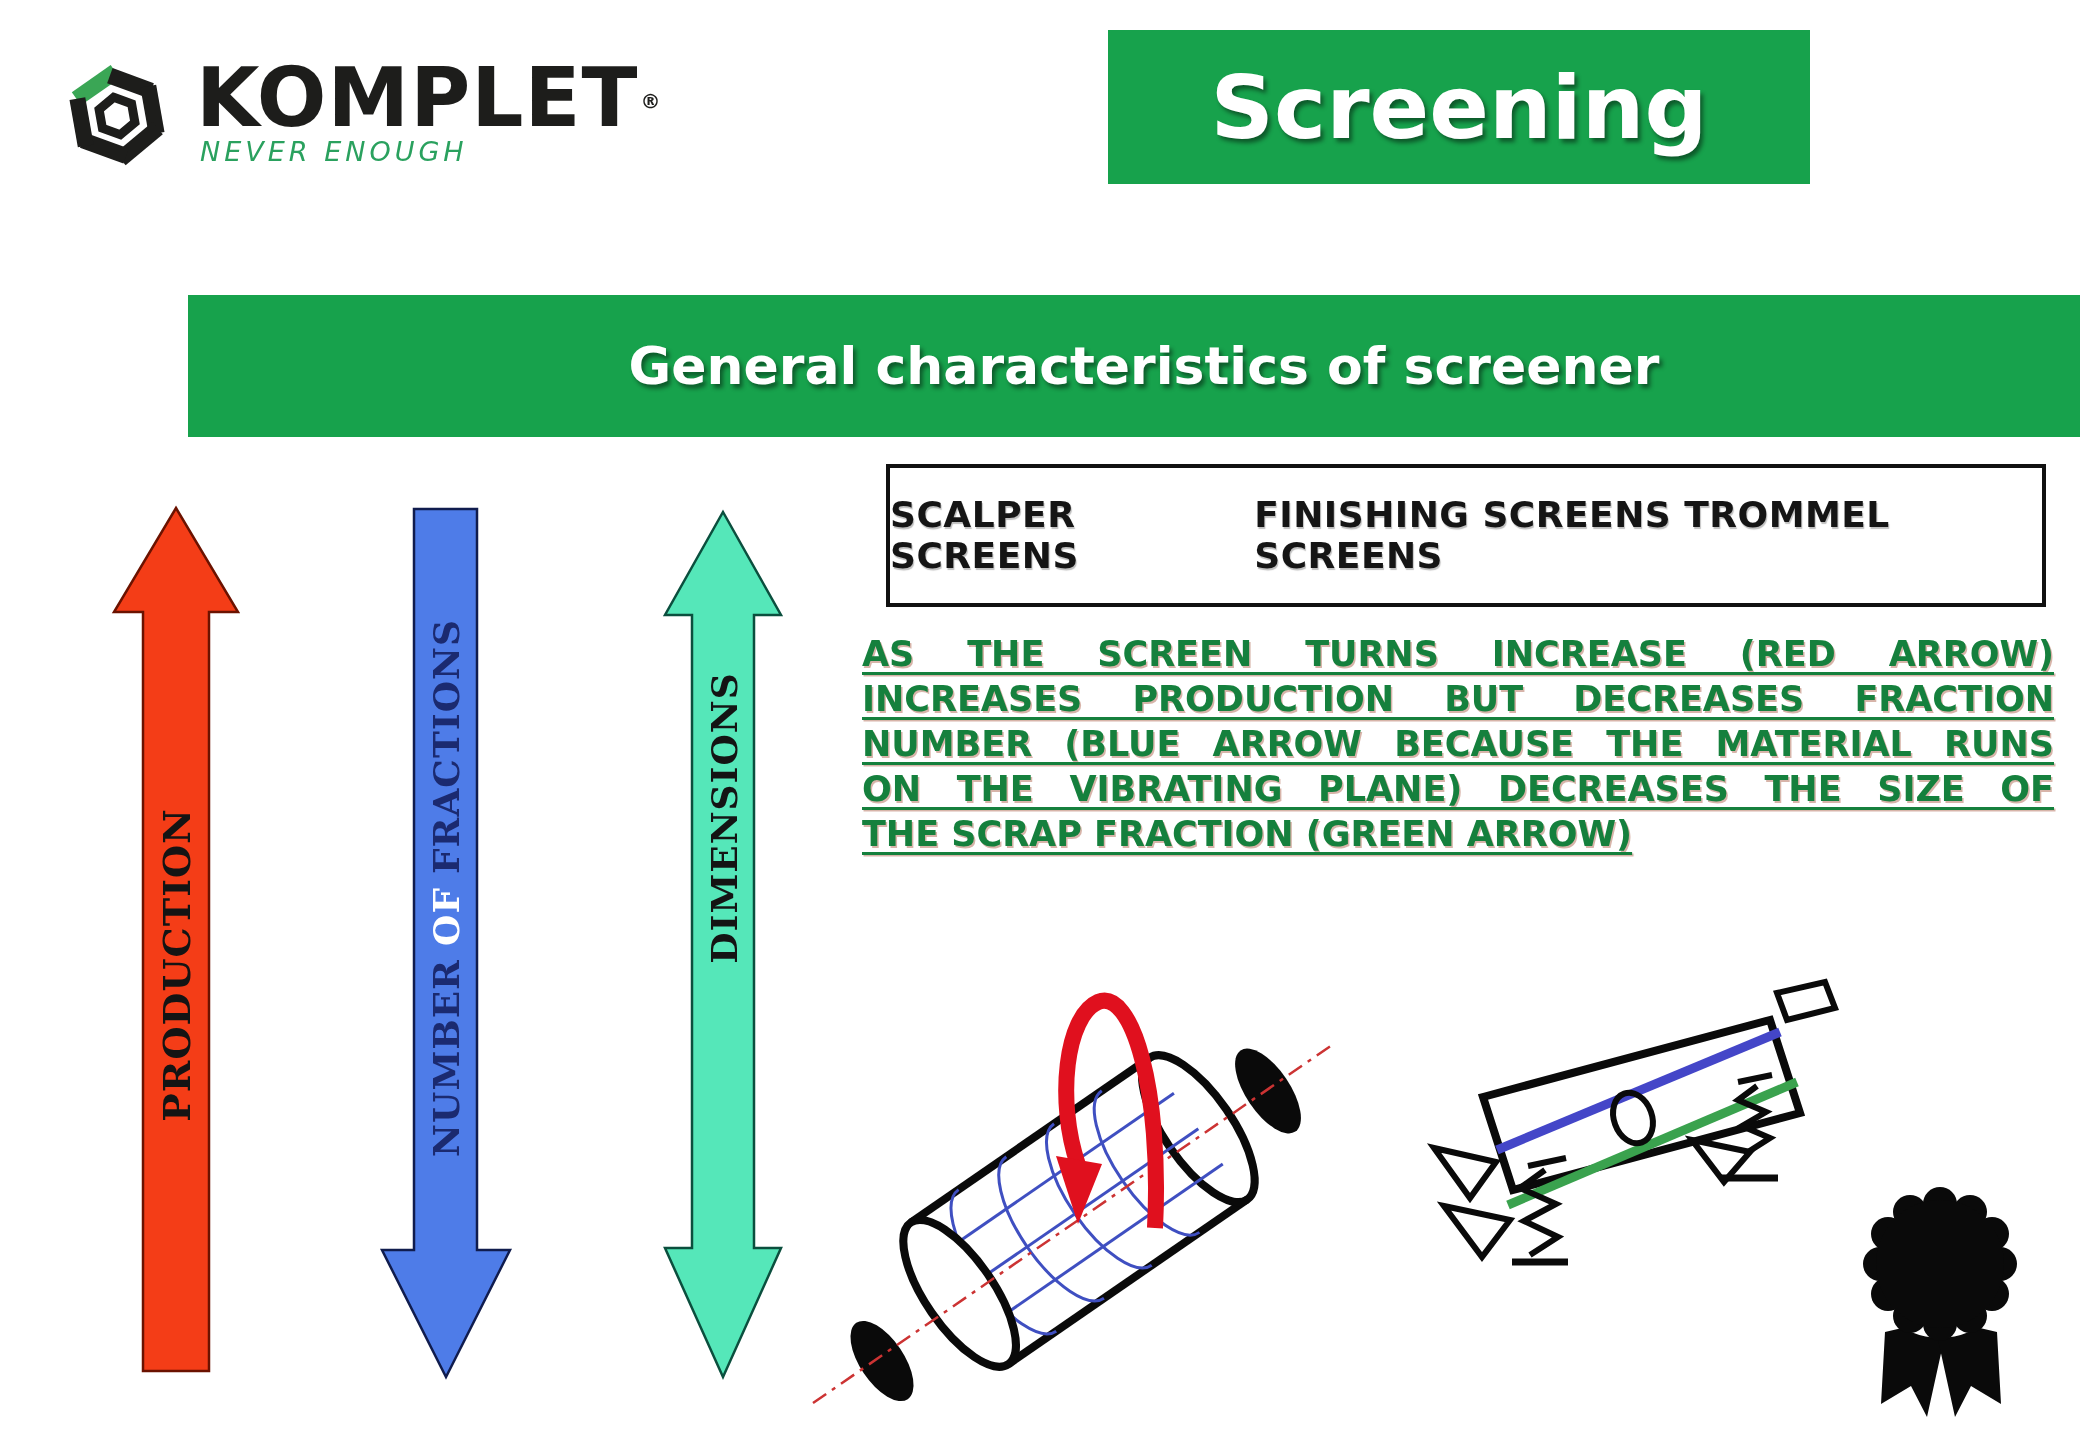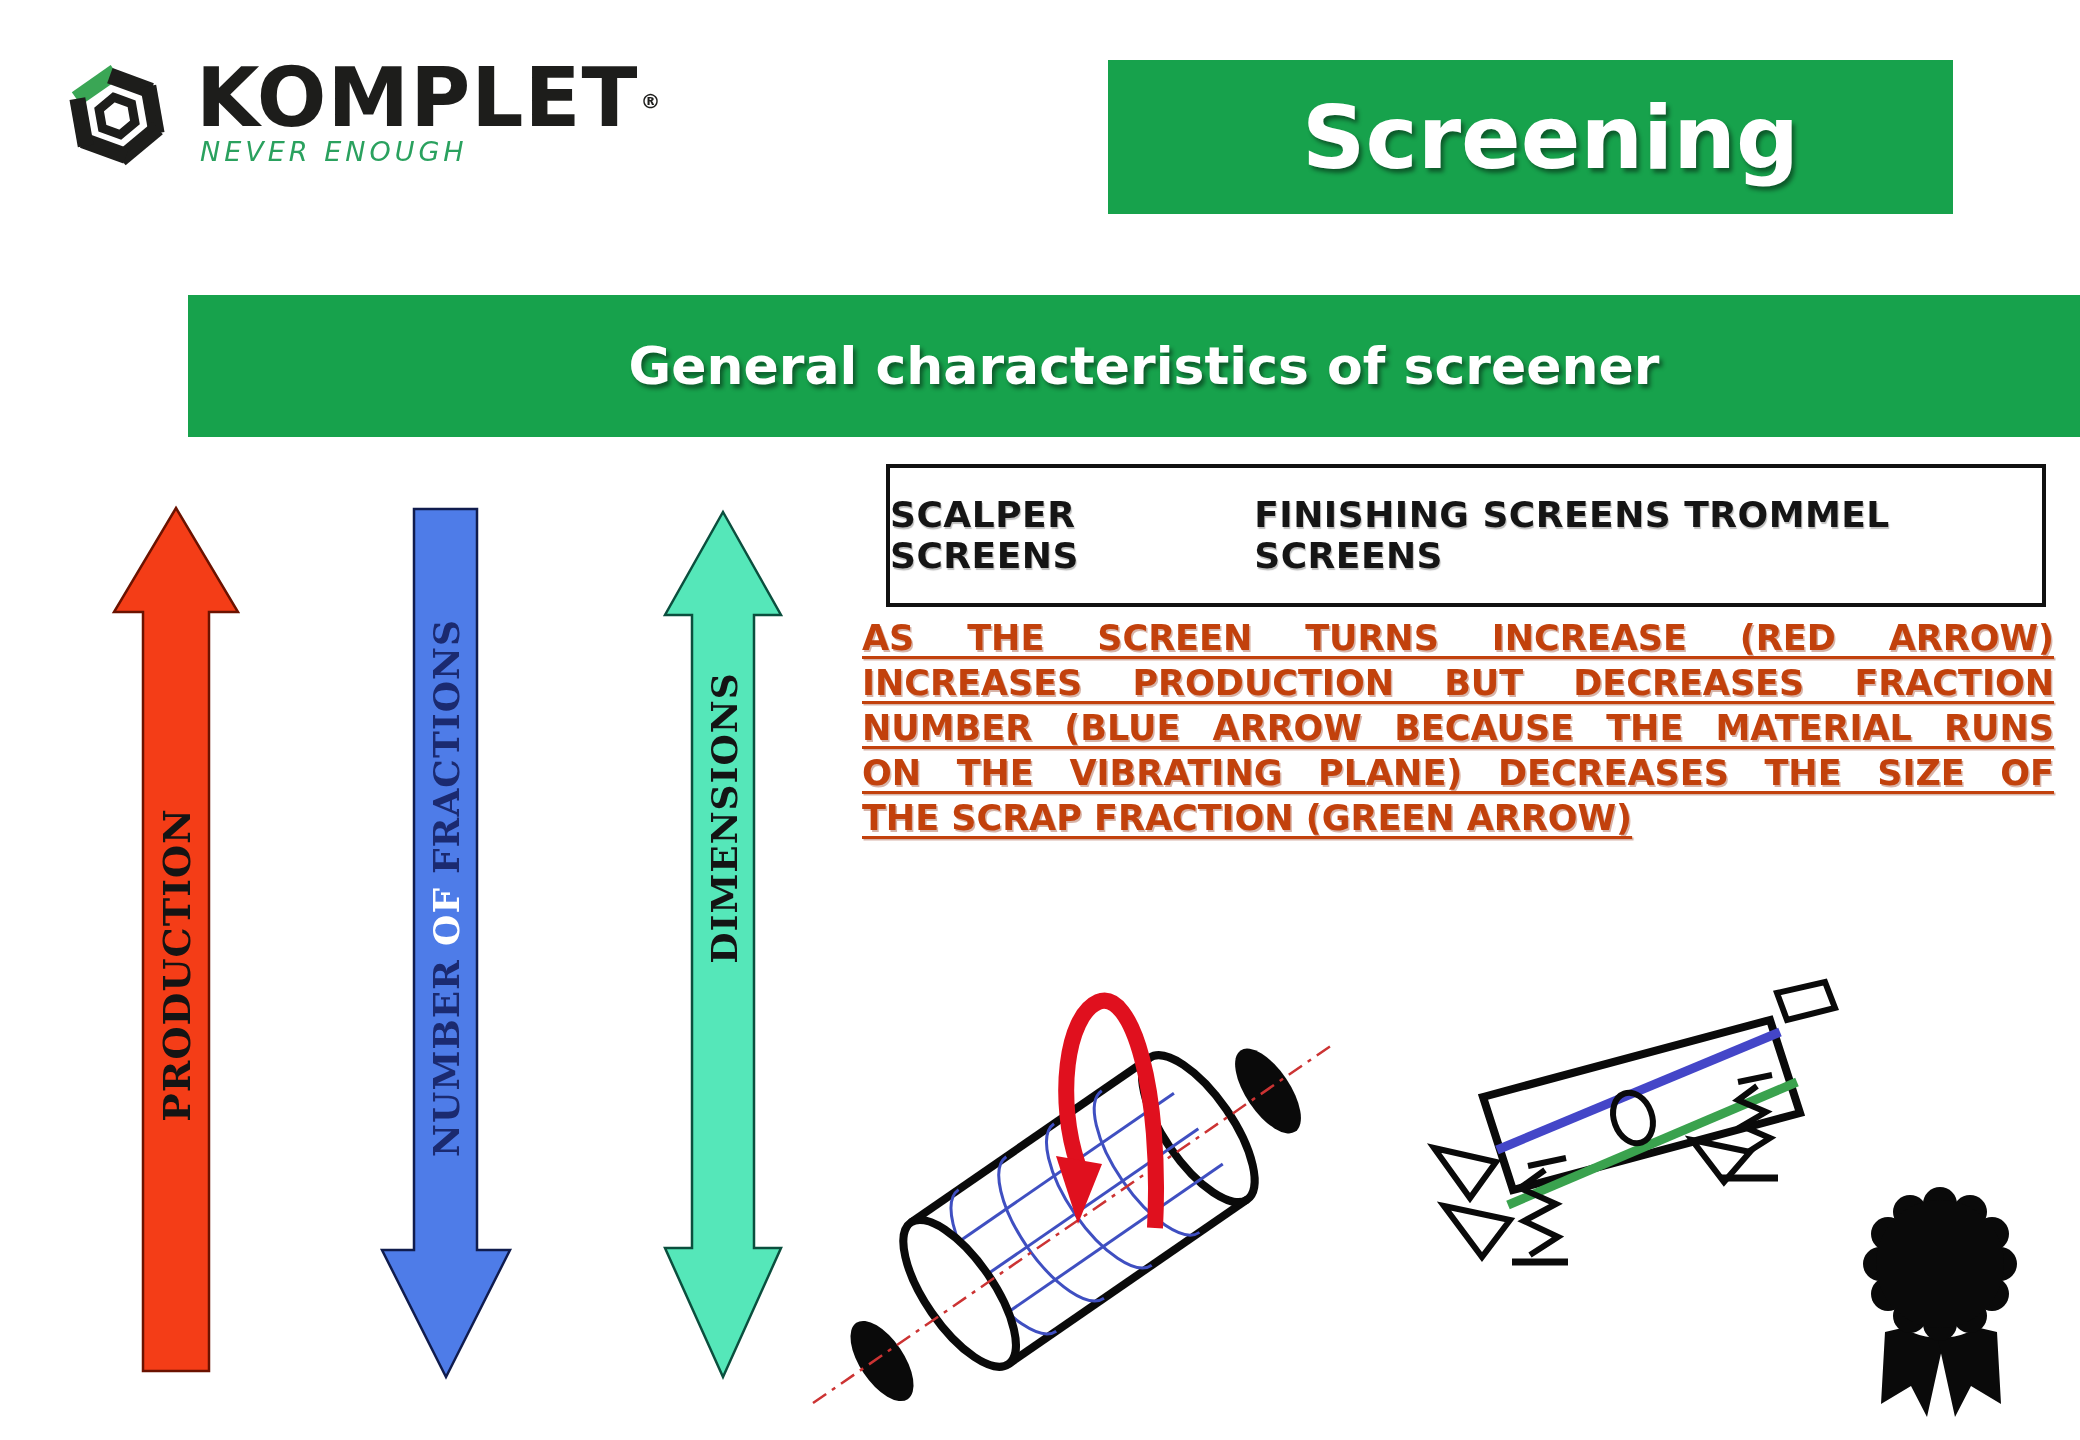--- a/index.html
+++ b/index.html
@@ -24,36 +24,37 @@
     font-size:27px;font-weight:400;font-style:italic;
     letter-spacing:4px;color:#2aa15e;
   }
   
   .green-banner{
     position:absolute;background:#17a24c;
     display:flex;align-items:center;justify-content:center;
     color:#ffffff;font-weight:700;
     text-shadow:3px 4px 4px rgba(0,0,0,0.45);
   }
-  #screening-banner{left:1108px;top:60px;width:805px;height:154px;font-size:88px;padding-left:40px;}
+  #screening-banner{left:1108px;top:30px;width:702px;height:154px;font-size:88px;}
   #section-banner{left:188px;top:295px;width:1912px;height:142px;font-size:52px;}
   
   #types-box{
     position:absolute;left:886px;top:464px;width:1160px;height:143px;
     border:4px solid #111;background:#fff;box-sizing:border-box;
     display:flex;align-items:center;justify-content:space-between;
     padding:16px 0 18px 0;
     font-size:36px;font-weight:700;color:#151515;letter-spacing:0.5px;
     text-shadow:1px 2px 1px rgba(0,0,0,0.25);
   }
   
   .red-para{
     position:absolute;left:862px;width:1192px;
-    font-weight:700;color:#c2410c;
+    font-weight:700;color:#15803d;
     text-shadow:1.5px 1.5px 0 rgba(140,40,10,0.35);
+    margin-top:16px;
   }
   #para1{top:616px;font-size:35px;line-height:45px;}
   #para2{top:884px;font-size:35px;line-height:46px;}
   .red-line{
     text-align:justify;text-align-last:justify;
     text-decoration:underline;
     text-decoration-thickness:3px;
     text-underline-offset:6px;
   }
   .red-line.last{text-align:left;text-align-last:left;}

